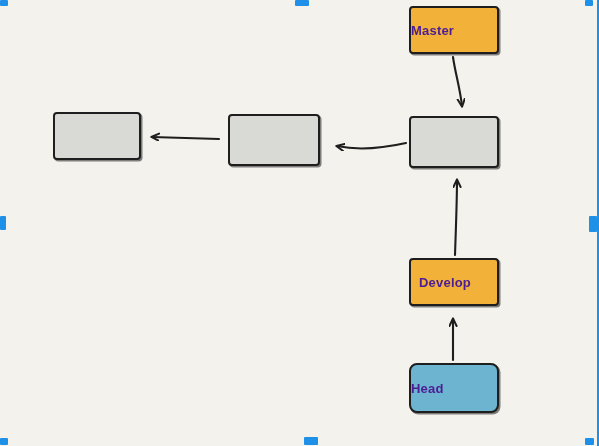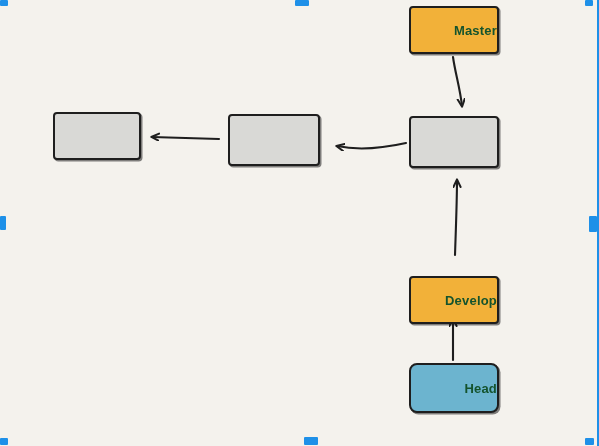--- a/index.html
+++ b/index.html
@@ -17,24 +17,24 @@
   }
 
   
   .node {
     position: absolute;
     box-sizing: border-box;
     border: 2.4px solid #1e1e1e;
     border-radius: 4px;
     display: flex;
     align-items: center;
-    justify-content: flex-end;
+    justify-content: flex-start;
     font-size: 13px;
     font-weight: bold;
-    color: #14532d;
+    color: #4c1d95;
     letter-spacing: 0.2px;
     box-shadow: 1.5px 1.5px 0 rgba(30,30,30,0.55);
   }
   .node-label {
     pointer-events: none;
     user-select: none;
   }
 
   
   #arrows {
@@ -93,21 +93,21 @@
   </div>
 
   <div class="node" style="left:228px; top:114px; width:92px; height:52px; background:#d9d9d6;">
     <span class="node-label"></span>
   </div>
 
   <div class="node" style="left:53px; top:112px; width:88px; height:48px; background:#d9d9d6;">
     <span class="node-label"></span>
   </div>
 
-  <div class="node" style="left:409px; top:276px; width:90px; height:48px; background:#f2b139;">
+  <div class="node" style="left:409px; top:258px; width:90px; height:48px; background:#f2b139;padding-left:8px;">
     <span class="node-label">Develop</span>
   </div>
 
   <div class="node" style="left:409px; top:363px; width:90px; height:50px; background:#6cb4cf;border-radius:8px;">
     <span class="node-label">Head</span>
   </div>
 
   <div class="frame-edge-right"></div>
 
   <div class="handle" style="left:0px;   top:0px;   width:8px;  height:6px;"></div>

